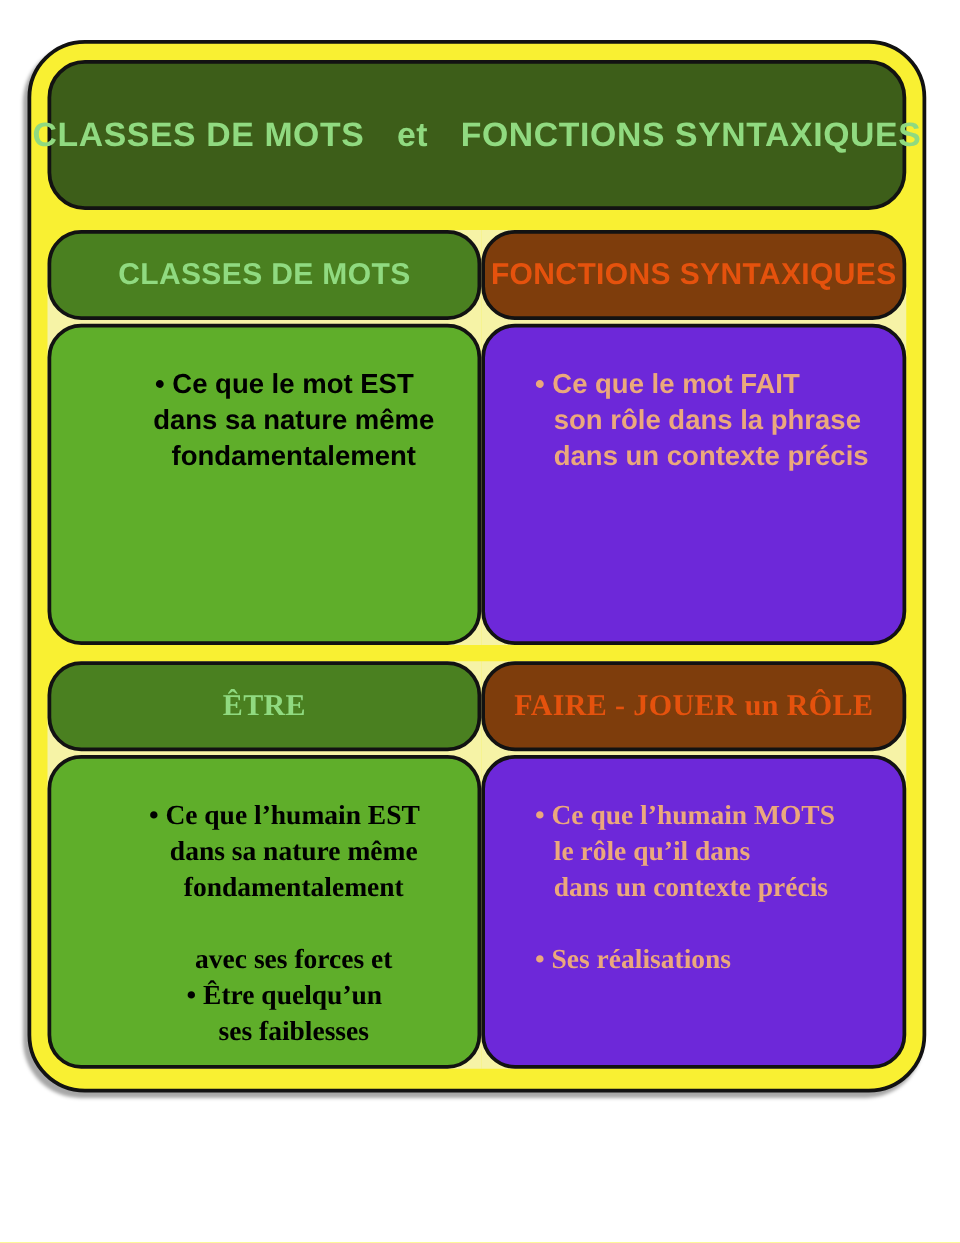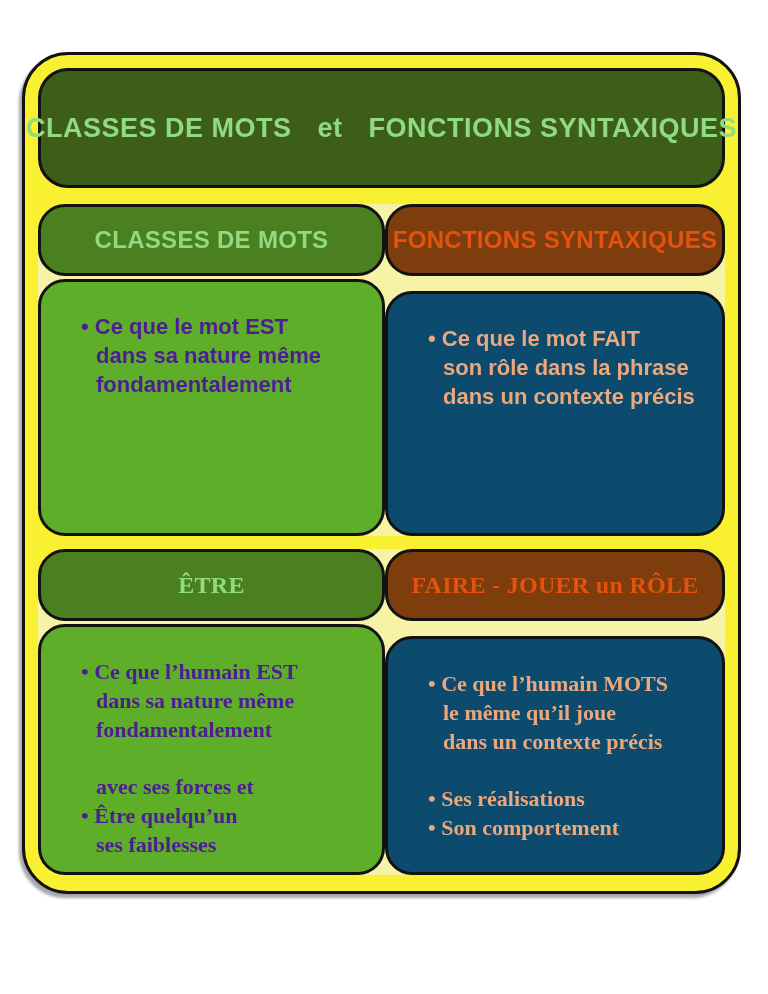--- a/index.html
+++ b/index.html
@@ -5,21 +5,21 @@
   html,body{margin:0;padding:0;}
   body{
     width:768px;height:994px;
     background:#ffffff;
     font-family:"Liberation Sans","DejaVu Sans",sans-serif;
     font-weight:bold;
     position:relative;
     overflow:hidden;
   }
   .frame{
-    position:absolute;left:22px;top:52px;
+    position:absolute;left:22px;top:32px;
     width:719px;height:842px;
     box-sizing:border-box;
     background:#f9f032;
     border:3px solid #121212;
     border-radius:46px;
     box-shadow:-3px 4px 3px rgba(0,0,0,0.35);
     padding:13px;
   }
   .title-banner{
     box-sizing:border-box;
@@ -56,22 +56,22 @@
   .hdr.green{background:#4a8020;color:#90da80;}
   .hdr.brown{background:#7e3d0c;color:#e5520d;}
   .bdy{
     box-sizing:border-box;
     flex:1 1 auto;
     border:3px solid #121212;
     border-radius:27px;
     padding:30px 8px 0 40px;
     font-size:22px;line-height:29px;
   }
-  .bdy.green{background:#5fae2a;color:#4c1d95;}
-  .bdy.rust{background:#0c4a6e;color:#eba87c;margin-top:12px;}
+  .bdy.green{background:#5fae2a;color:#000000;text-align:center;}
+  .bdy.rust{background:#6d28d9;color:#eba87c;}
   .line{white-space:nowrap;}
   .line.cont{padding-left:15px;}
   .group2{margin-top:28px;}
 </style>
 </head>
 <body>
 
 <div class="frame">
 
   <div class="title-banner">
@@ -118,25 +118,24 @@
           <div class="line cont">ses faiblesses</div>
         </div>
       </div>
     </div>
 
     <div class="panel right">
       <div class="hdr brown">FAIRE - JOUER un RÔLE</div>
       <div class="bdy rust">
         <div>
           <div class="line">• Ce que l’humain MOTS</div>
-          <div class="line cont">le même qu’il joue</div>
+          <div class="line cont">le rôle qu’il dans</div>
           <div class="line cont">dans un contexte précis</div>
         </div>
         <div class="group2">
           <div class="line">• Ses réalisations</div>
-          <div class="line">• Son comportement</div>
         </div>
       </div>
     </div>
 
   </div>
 
 </div>
 
 </body></html>

